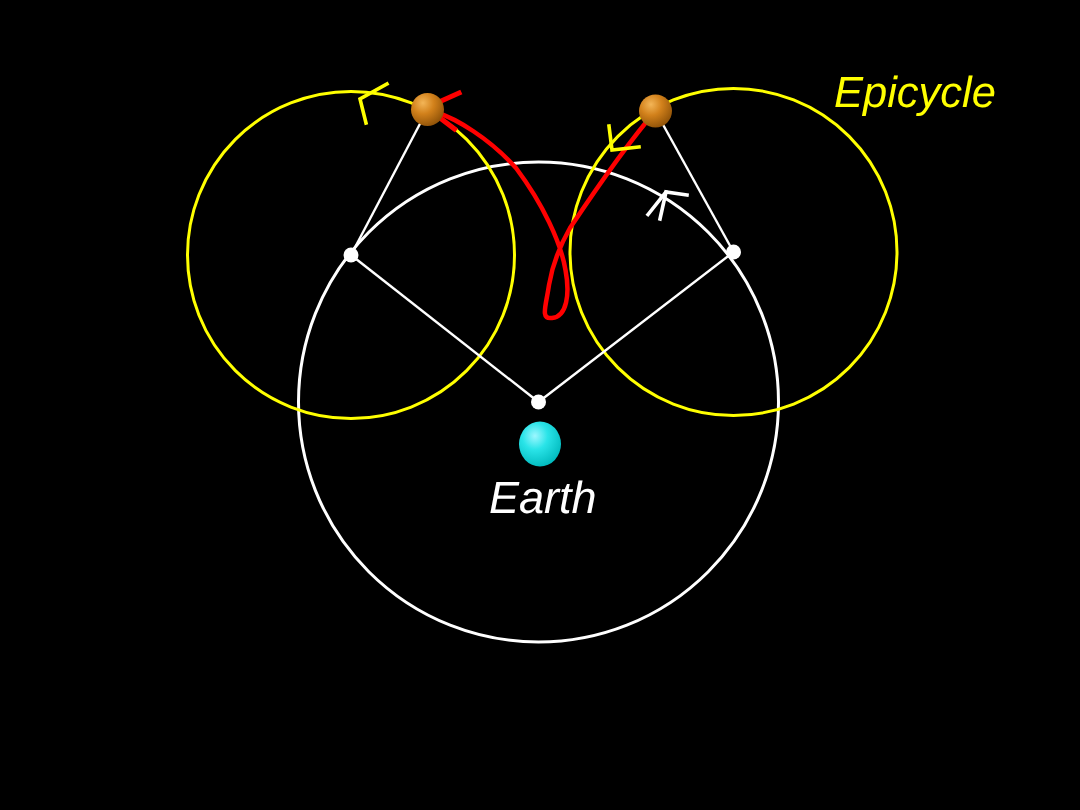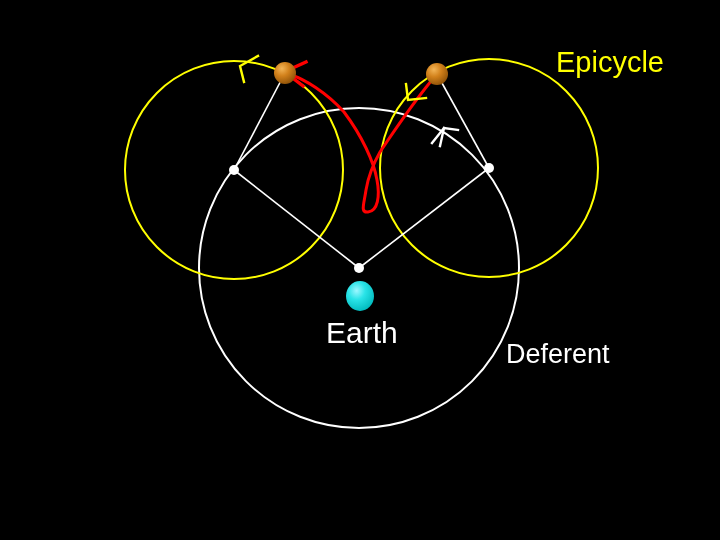--- a/index.html
+++ b/index.html
@@ -7,20 +7,21 @@
     padding: 0;
     background: #000000;
   }
   #stage {
     position: relative;
     width: 720px;
     height: 540px;
     background: #000000;
     overflow: hidden;
     font-family: "Liberation Sans", sans-serif;
+    font-style: italic;
   }
   #diagram-svg {
     position: absolute;
     left: 0;
     top: 0;
     width: 720px;
     height: 540px;
   }
   .diagram-label {
     position: absolute;
@@ -114,15 +115,14 @@
     <ellipse cx="360" cy="296" rx="14" ry="15" fill="url(#earthGrad)"></ellipse>
 
     <circle cx="285" cy="73" r="11" fill="url(#planetGrad)"></circle>
     <circle cx="437" cy="74" r="11" fill="url(#planetGrad)"></circle>
   </svg>
 
   <div class="diagram-label" id="label-epicycle">Epicycle</div>
 
   <div class="diagram-label" id="label-earth">Earth</div>
 
-  <div class="diagram-label" id="label-deferent">Deferent</div>
 
 </div>
 
 </body></html>

